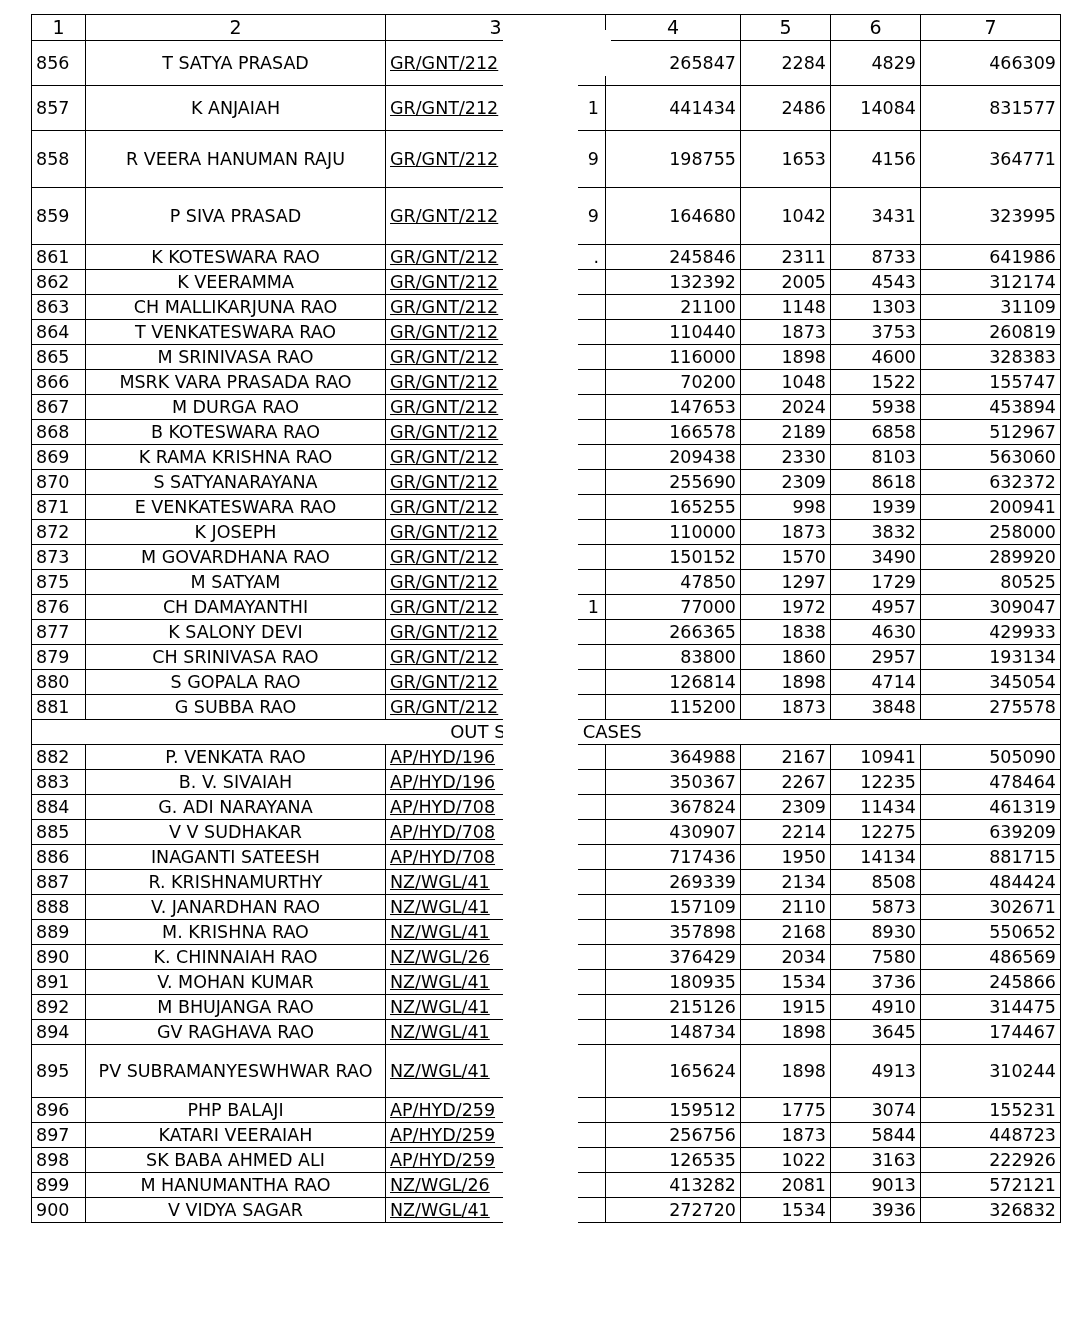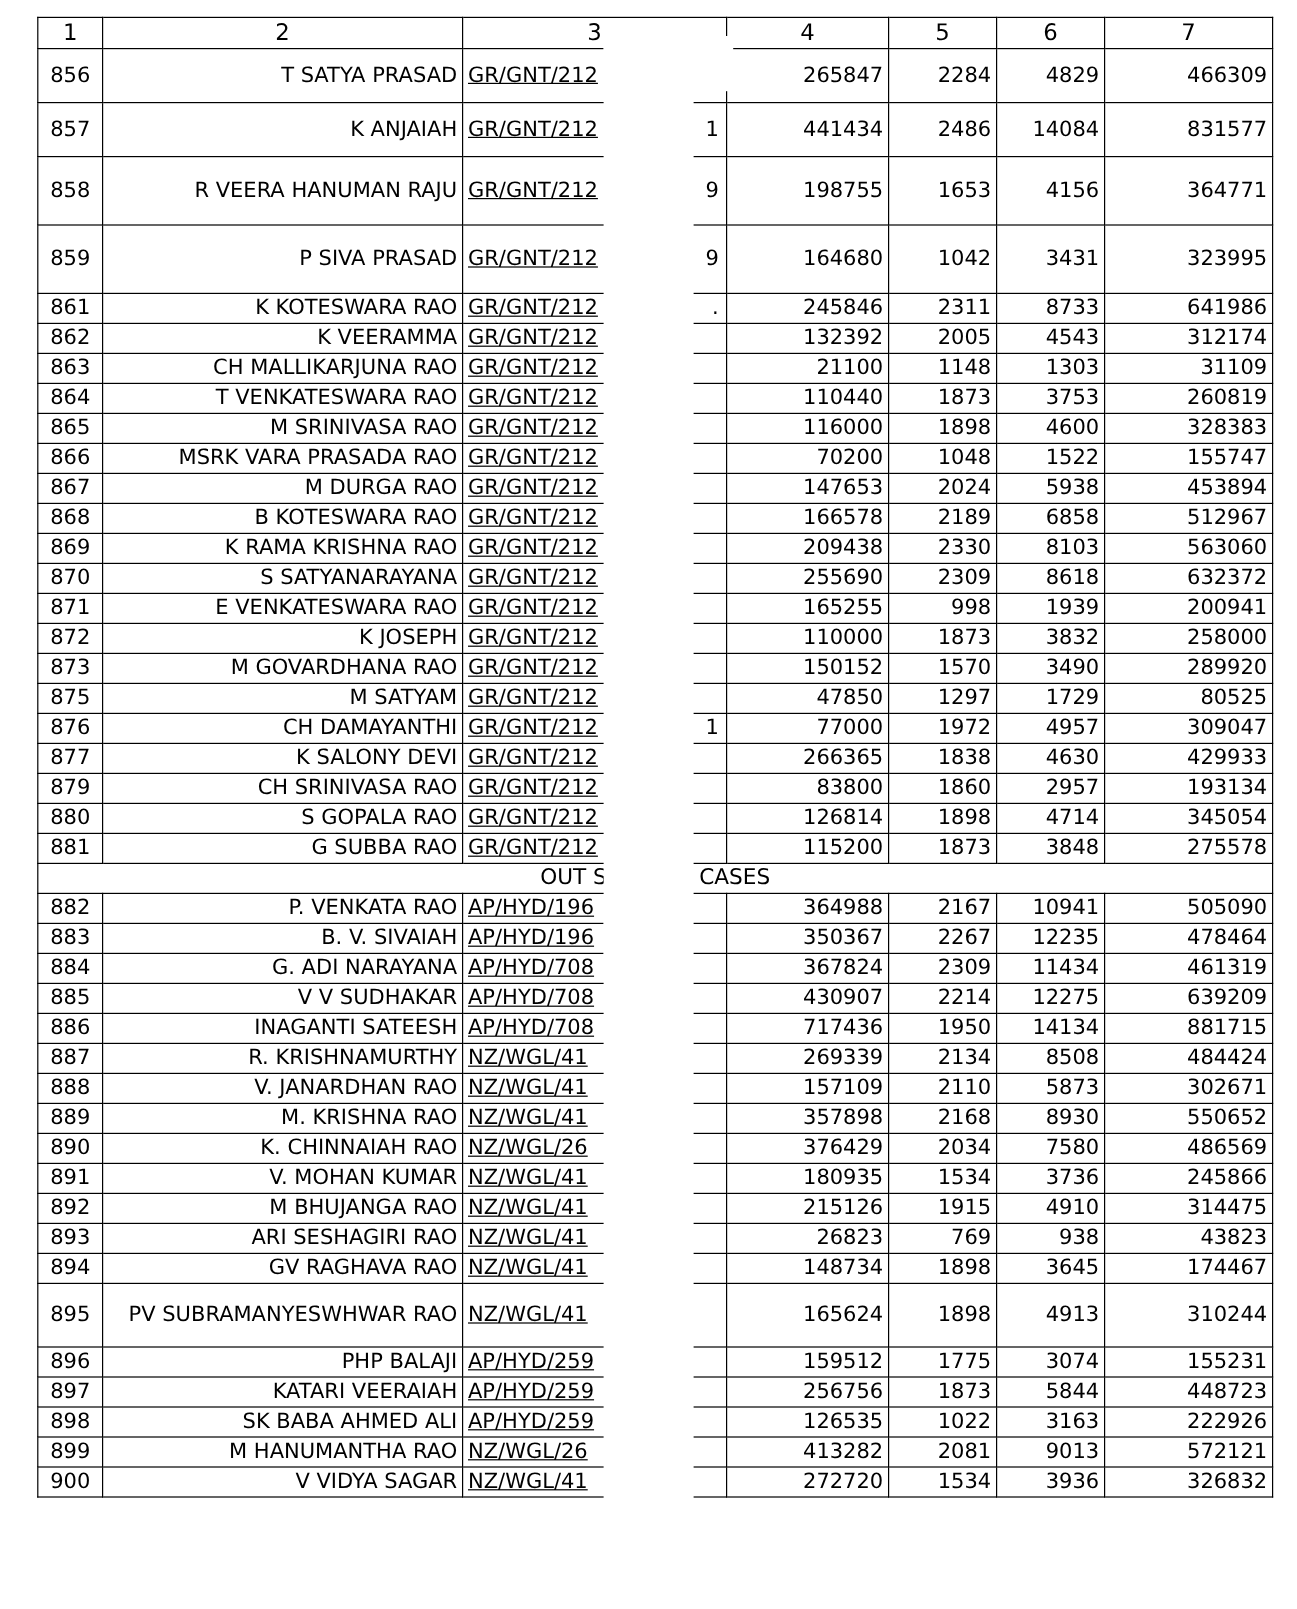--- a/index.html
+++ b/index.html
@@ -39,22 +39,22 @@
   col.c7{width:140px;}
 
   thead th{
     text-align:center;
     font-weight:bold;
     font-size:19px;
     height:25px;
     padding:0;
     border-bottom:2.2px solid #000;
   }
-  td.sn{text-align:center;padding-right:6px;}
-  td.nm{text-align:right;padding-left:6px;white-space:normal;}
+  td.sn{text-align:left;padding-right:6px;}
+  td.nm{text-align:center;padding-left:6px;white-space:normal;}
   td.ref{text-align:left;padding-left:4px;text-decoration:underline;}
   td.num{text-align:right;padding-right:6px;}
   tr.r-tall td{height:44px;}
   tr.r-xtall td{height:56px;}
   tr.r-norm td{height:24px;}
   tr.r-two td{height:52px;}
   td.section{
     text-align:center;
     font-size:18px;
     height:26px;
@@ -412,29 +412,20 @@
         <tr class="r-norm">
           <td class="sn">892</td>
           <td class="nm">M BHUJANGA RAO</td>
           <td class="ref"><span>NZ/WGL/41</span></td>
           <td class="num">215126</td>
           <td class="num">1915</td>
           <td class="num">4910</td>
           <td class="num">314475</td>
         </tr>
         <tr class="r-norm">
-          <td class="sn">893</td>
-          <td class="nm">ARI SESHAGIRI RAO</td>
-          <td class="ref"><span>NZ/WGL/41</span></td>
-          <td class="num">26823</td>
-          <td class="num">769</td>
-          <td class="num">938</td>
-          <td class="num">43823</td>
-        </tr>
-        <tr class="r-norm">
           <td class="sn">894</td>
           <td class="nm">GV RAGHAVA RAO</td>
           <td class="ref"><span>NZ/WGL/41</span></td>
           <td class="num">148734</td>
           <td class="num">1898</td>
           <td class="num">3645</td>
           <td class="num">174467</td>
         </tr>
         <tr class="r-two">
           <td class="sn">895</td>

